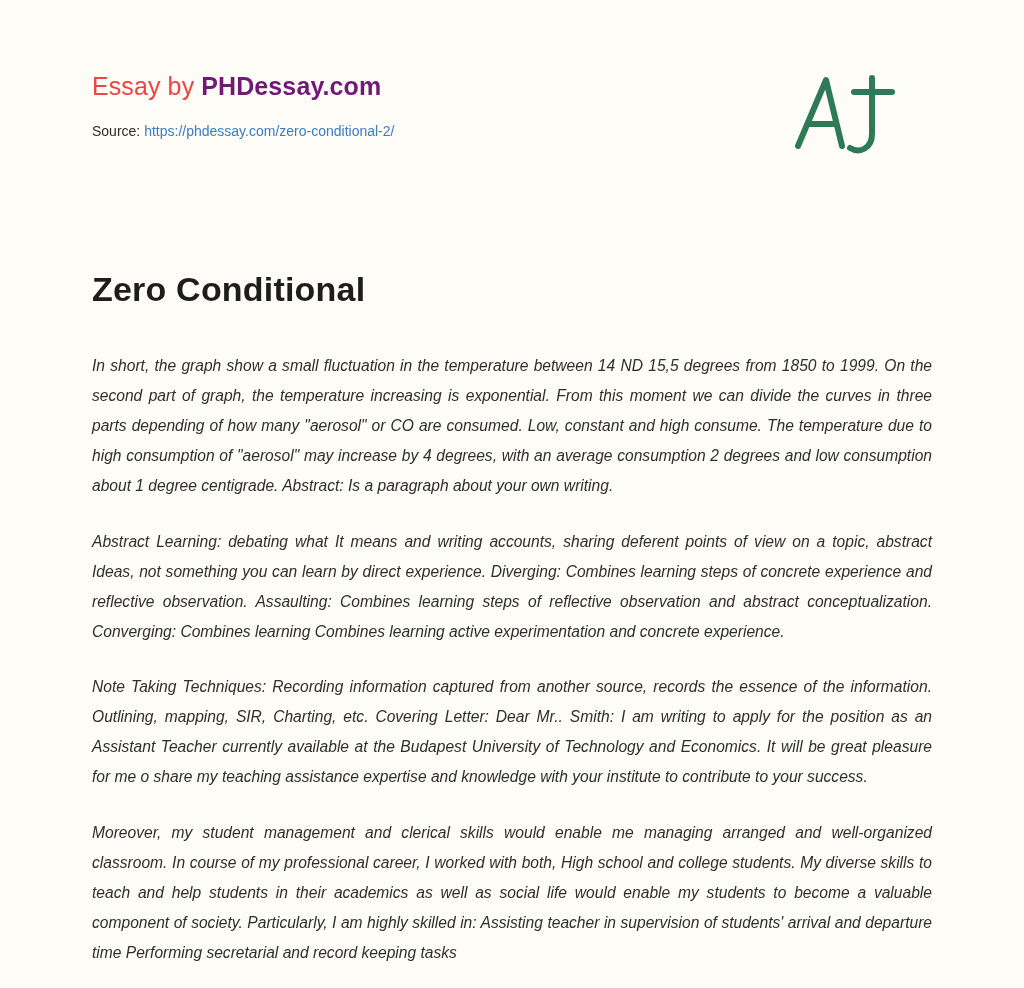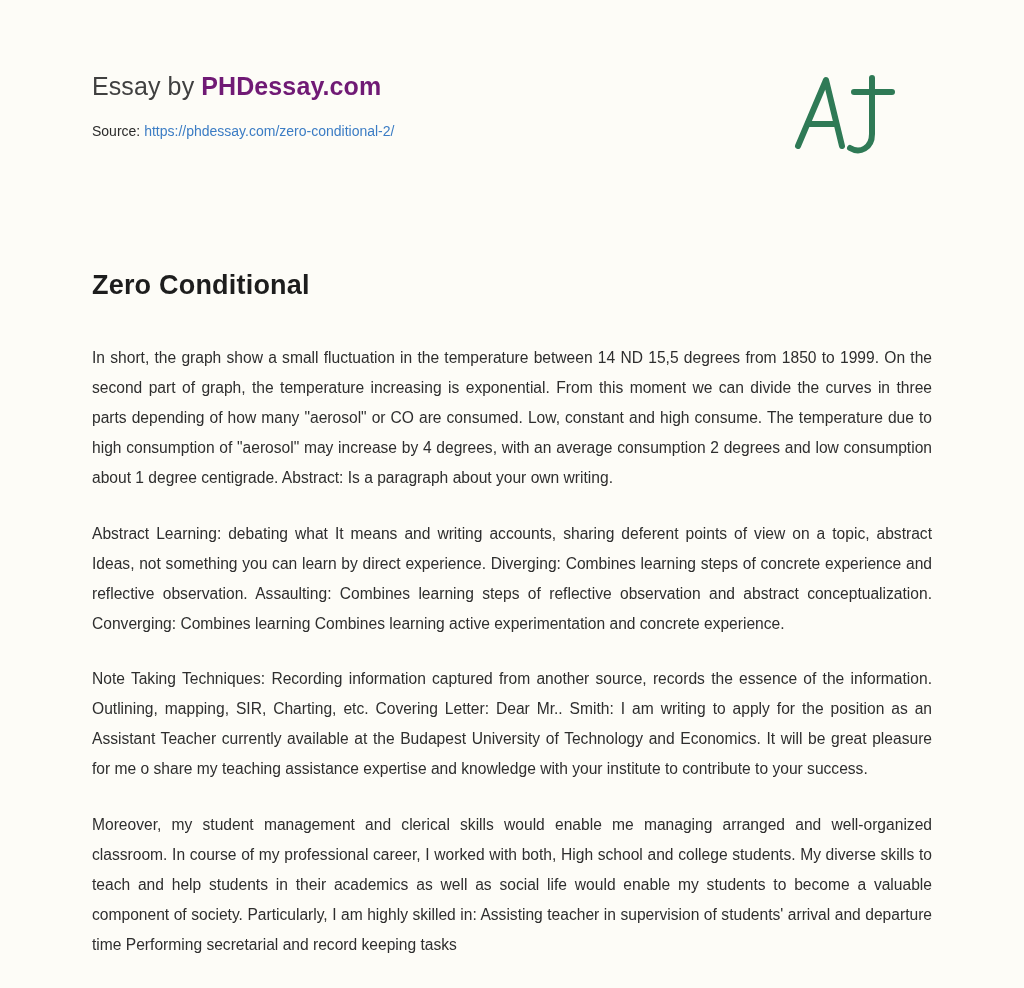--- a/index.html
+++ b/index.html
@@ -29,21 +29,21 @@
   .brand-line {
     font-size: 25px;
     font-weight: 700;
     letter-spacing: 0.1px;
     color: #1f1f1f;
     margin: 0;
     padding-top: 16px;
   }
   .brand-essay {
     font-weight: 400;
-    color: #404040;
+    color: #ef4444;
   }
   .brand-name {
     font-weight: 700;
     color: #701a75;
   }
   .source-line {
     margin-top: 22px;
     font-size: 14px;
     color: #3a3a3a;
   }
@@ -58,35 +58,36 @@
     position: absolute;
     right: 22px;
     top: 6px;
     width: 130px;
     height: 110px;
   }
   .logo svg {
     display: block;
   }
   h1.title {
-    font-size: 27px;
+    font-size: 34px;
     font-weight: 700;
     color: #1d1d1d;
     margin: 74px 0 0 0;
     letter-spacing: 0.2px;
   }
   .body-copy {
     margin-top: 42px;
   }
   .body-copy p {
     font-size: 15.6px;
     line-height: 1.92;
     color: #2e2e2e;
     text-align: justify;
     margin: 0 0 26px 0;
+    font-style: italic;
   }
   .body-copy p:last-child {
     margin-bottom: 12px;
   }
 </style>
 </head>
 <body>
 
 <div class="page">
 

